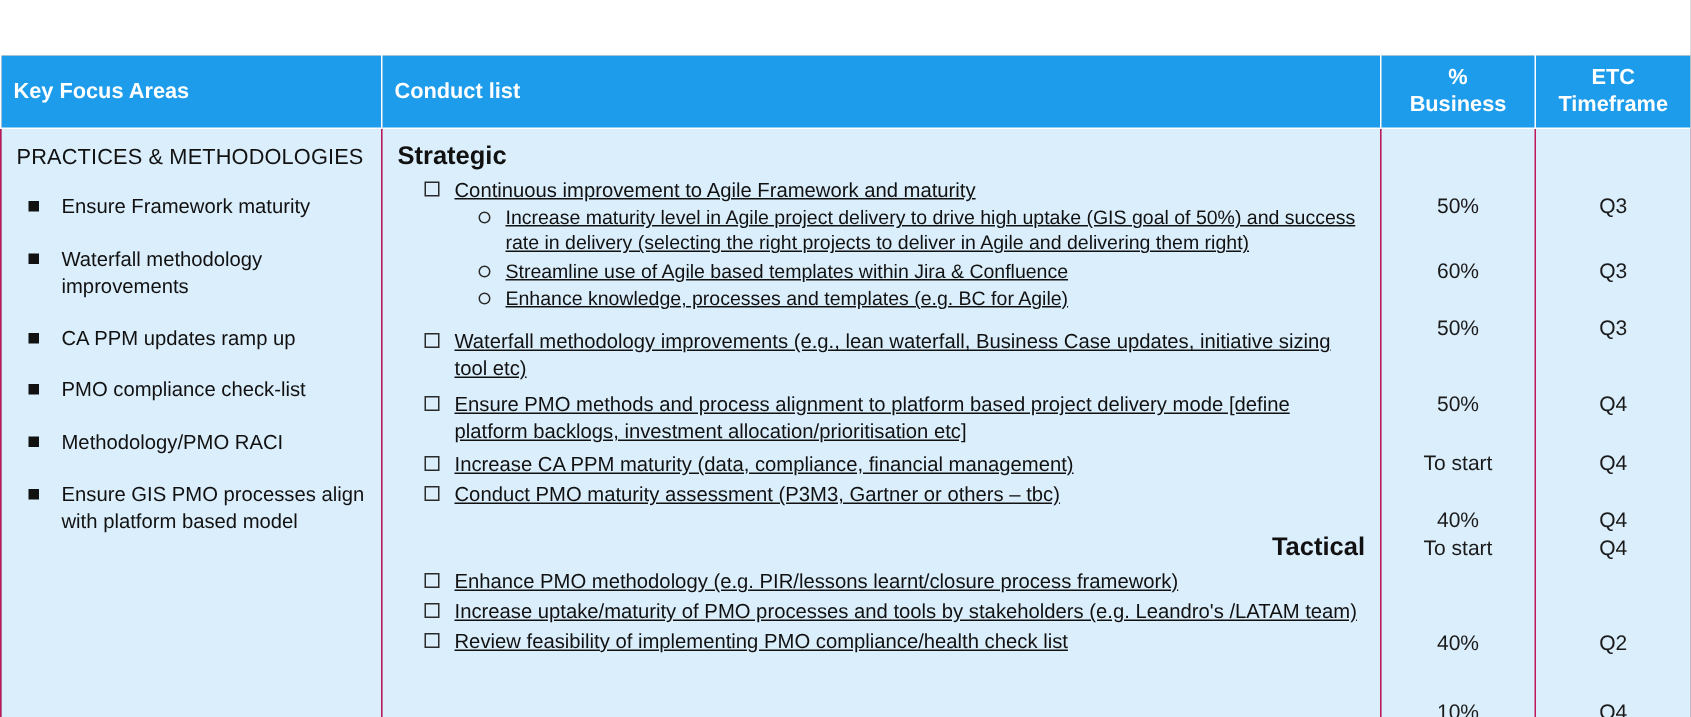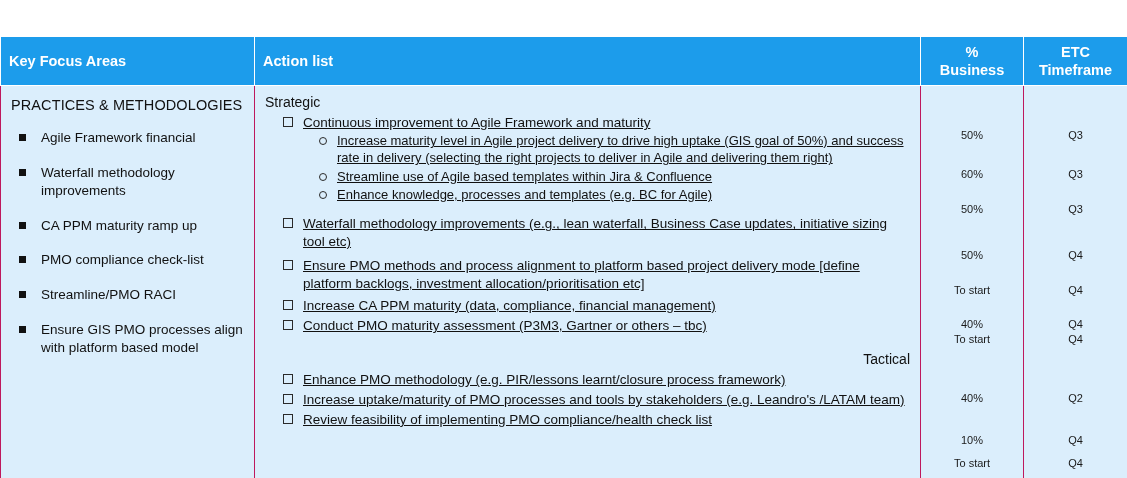--- a/index.html
+++ b/index.html
@@ -88,22 +88,22 @@
     left: 8px;
     top: 5px;
     width: 7px;
     height: 7px;
     background: #111;
     display: block;
   }
 
   
   .sec-title {
-    font-size: 14px;
-    font-weight: normal;
+    font-size: 17px;
+    font-weight: bold;
     color: #111;
     margin: 0 0 4px 0;
   }
   .sec-title.tactical { margin-top: 16px; text-align: right; }
 
   ul.action-list {
     list-style: none;
     margin: 0;
     padding: 0;
   }
@@ -145,21 +145,21 @@
     top: 5px;
     width: 6px;
     height: 6px;
     border: 1px solid #2a2a2a;
     border-radius: 50%;
     background: transparent;
     display: block;
   }
 
   
-  .numrow { line-height: 1.33; font-size: 11px; }
+  .numrow { line-height: 1.33; font-size: 14px; }
   .gap-20 { height: 20px; }
   .gap-24 { height: 24px; }
   .gap-28 { height: 28px; }
   .gap-32 { height: 32px; }
   .gap-44 { height: 44px; }
   .gap-8 { height: 8px; }
 </style>
 </head>
 <body>
 
@@ -167,56 +167,56 @@
   <table class="matrix">
     <colgroup>
       <col class="c-focus">
       <col class="c-action">
       <col class="c-pct">
       <col class="c-etc">
     </colgroup>
     <thead>
       <tr>
         <th class="head left">Key Focus Areas</th>
-        <th class="head left">Action list</th>
+        <th class="head left">Conduct list</th>
         <th class="head center">
           <div>%</div>
           <div>Business</div>
         </th>
         <th class="head center">
           <div>ETC</div>
           <div>Timeframe</div>
         </th>
       </tr>
     </thead>
     <tbody>
       <tr>
 
         <td class="body focus">
           <div class="focus-title">PRACTICES &amp; METHODOLOGIES</div>
           <ul class="focus-list">
             <li>
               <span class="bullet"></span>
-              <span>Agile Framework financial</span>
+              <span>Ensure Framework maturity</span>
             </li>
             <li>
               <span class="bullet"></span>
               <span>Waterfall methodology improvements</span>
             </li>
             <li>
               <span class="bullet"></span>
-              <span>CA PPM maturity ramp up</span>
+              <span>CA PPM updates ramp up</span>
             </li>
             <li>
               <span class="bullet"></span>
               <span>PMO compliance check-list</span>
             </li>
             <li>
               <span class="bullet"></span>
-              <span>Streamline/PMO RACI</span>
+              <span>Methodology/PMO RACI</span>
             </li>
             <li>
               <span class="bullet"></span>
               <span>Ensure GIS PMO processes align with platform based model</span>
             </li>
           </ul>
         </td>
 
         <td class="body">
           <div class="sec-title">Strategic</div>

